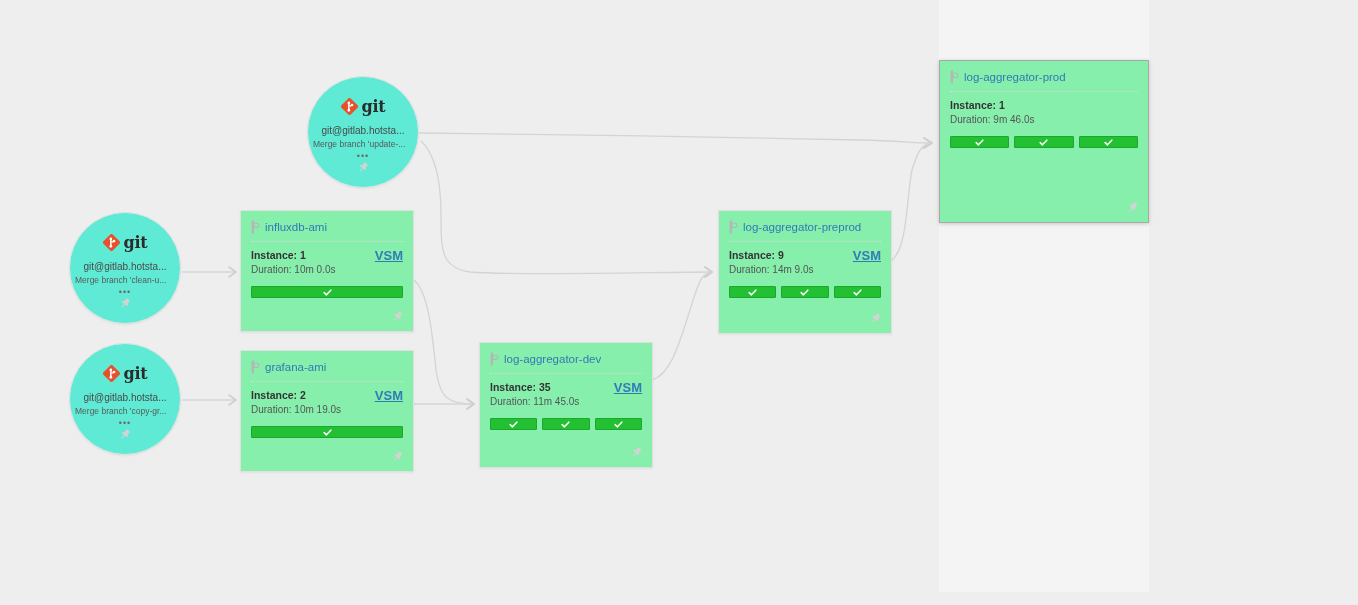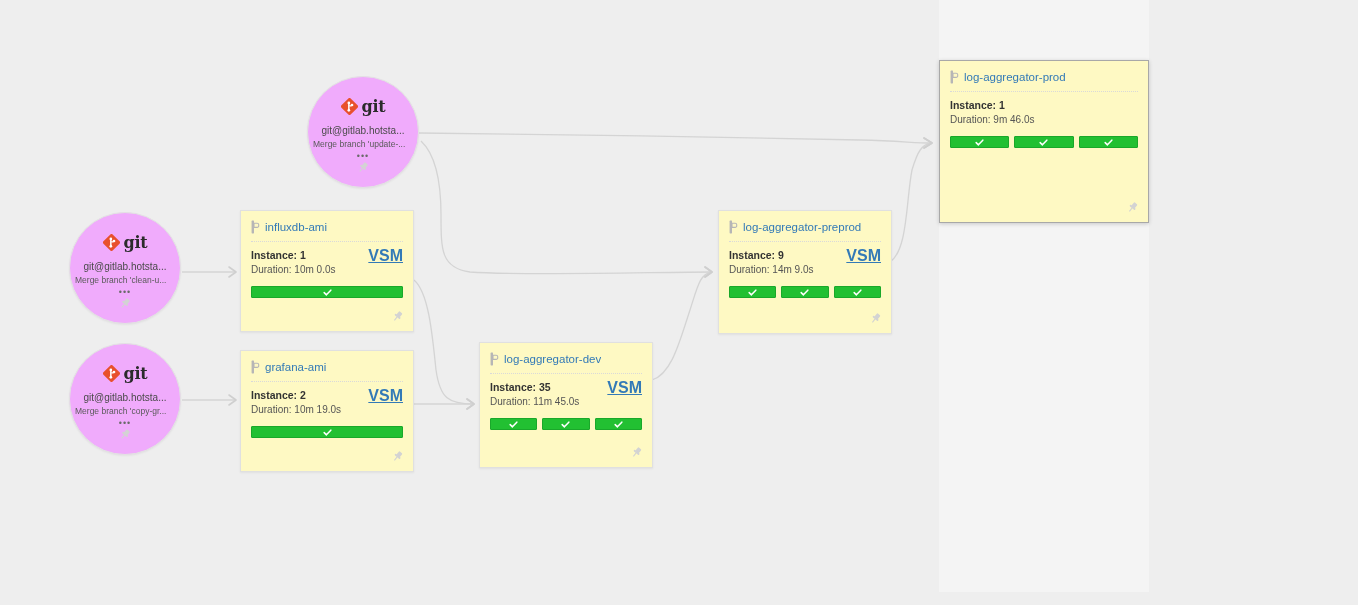--- a/index.html
+++ b/index.html
@@ -58,21 +58,21 @@
     stroke-linecap: round;
     stroke-linejoin: round;
   }
 
   
   .git-node {
     position: absolute;
     width: 112px;
     height: 112px;
     border-radius: 50%;
-    background: #f0abfc;
+    background: #5eead4;
     border: 1px solid #e3e3e3;
     box-shadow: 0 1px 2px rgba(0,0,0,0.05);
     z-index: 3;
     display: flex;
     flex-direction: column;
     align-items: center;
     box-sizing: border-box;
     padding-top: 18px;
   }
   .git-logo {
@@ -125,21 +125,21 @@
     position: absolute;
     bottom: 13px;
     left: 50%;
     transform: translateX(-50%);
   }
 
   
   .card {
     position: absolute;
     width: 174px;
-    background: #fef9c3;
+    background: #86efac;
     border: 1px solid #e0e0e0;
     box-sizing: border-box;
     z-index: 3;
     box-shadow: 0 1px 2px rgba(0,0,0,0.06);
   }
   .card.selected {
     border: 1px solid #a8a8a8;
     box-shadow: 0 1px 4px rgba(0,0,0,0.18);
     width: 210px;
   }
@@ -180,21 +180,21 @@
   .meta-duration {
     font-size: 10px;
     color: #555555;
     line-height: 14px;
     margin-top: 1px;
   }
   .vsm-link {
     position: absolute;
     right: 10px;
     top: 7px;
-    font-size: 16px;
+    font-size: 13px;
     color: #337ab7;
     font-weight: bold;
     line-height: 13px;
   }
   .stage-bars {
     display: flex;
     gap: 5px;
     padding: 9px 10px 0 10px;
   }
   .stage-bar {

